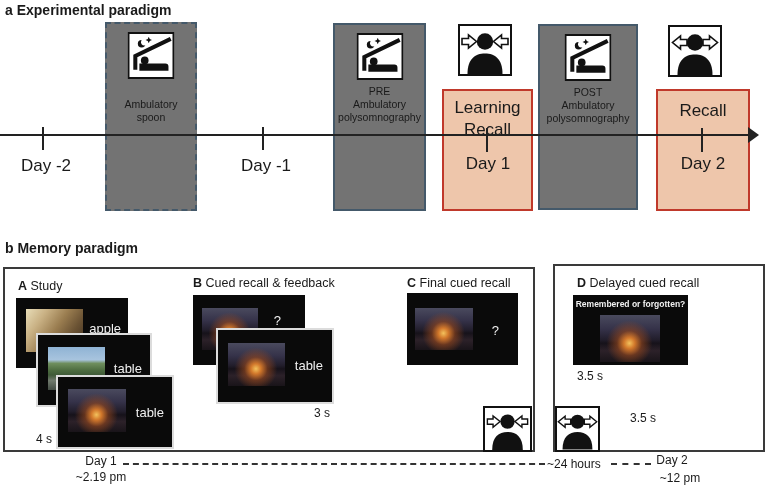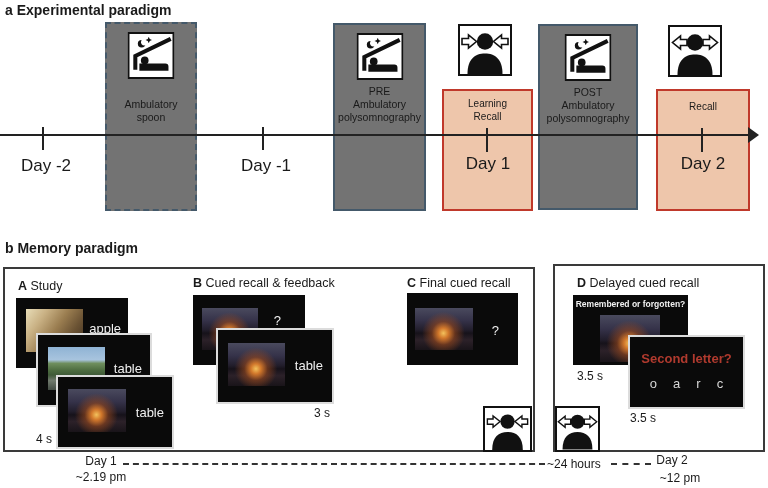--- a/index.html
+++ b/index.html
@@ -8,21 +8,21 @@
   .title{position:absolute;font-size:14px;font-weight:bold;white-space:nowrap;}
   
   .gbox{position:absolute;background:#737373;border:2px solid #44596a;box-sizing:border-box;z-index:1;}
   .gbox.dashed{border-style:dashed;}
   .obox{position:absolute;background:#eec6ab;border:2px solid #c0392b;box-sizing:border-box;z-index:1;}
   .gicon{position:absolute;left:50%;transform:translateX(-50%);width:47px;height:47px;
          background:#fff;border:2px solid #111;box-sizing:border-box;}
   .gicon svg{display:block;width:100%;height:100%;}
   .gtext{position:absolute;left:0;width:100%;text-align:center;font-size:10.5px;line-height:1.22;}
   .gtext div{white-space:nowrap;}
-  .obox .gtext{font-size:10px;line-height:1.3;}
+  .obox .gtext{font-size:17px;line-height:1.3;}
   .picon{position:absolute;background:#fff;border:2px solid #111;box-sizing:border-box;z-index:7;}
   .picon svg{display:block;width:100%;height:100%;}
   
   .tl-line{position:absolute;height:2px;background:#222;z-index:5;}
   .tl-arrow{position:absolute;width:0;height:0;border-left:11px solid #222;
             border-top:8px solid transparent;border-bottom:8px solid transparent;z-index:5;}
   .tick{position:absolute;width:2px;background:#222;z-index:6;}
   .tl-label{position:absolute;font-size:17px;text-align:center;z-index:6;white-space:nowrap;}
   
   .bigbox{position:absolute;background:#fff;border:2px solid #3a3a3a;box-sizing:border-box;z-index:1;}
@@ -197,29 +197,20 @@
 
   <div class="sec-label" style="left:577px;top:276px">
     <span class="sec-letter">D</span>
     <span>Delayed cued recall</span>
   </div>
   <div class="card" style="left:573px;top:295px;width:115px;height:70px">
     <div class="d-prompt1" style="top:4px">Remembered or forgotten?</div>
     <div class="card-img img-sunset" style="left:27px;top:20px;width:60px;height:47px"></div>
   </div>
   <div class="dur" style="left:577px;top:369px">3.5 s</div>
-  <div class="card bordered" style="left:628px;top:335px;width:117px;height:74px;z-index:3">
-    <div class="d-prompt2" style="top:14px">Second letter?</div>
-    <div class="d-options" style="top:39px">
-      <span>o</span>
-      <span>a</span>
-      <span>r</span>
-      <span>c</span>
-    </div>
-  </div>
   <div class="dur" style="left:630px;top:411px">3.5 s</div>
 
   <div class="picon" style="left:483px;top:406px;width:49px;height:46px;z-index:8">
     <svg viewBox="0 0 48 48">
       <circle cx="24" cy="15.5" r="8.2" fill="#111"></circle>
       <path d="M6.5,48 C6.5,33 14,27.5 24,27.5 C34,27.5 41.5,33 41.5,48 Z" fill="#111"></path>
       <polygon points="1,12.5 7.5,12.5 7.5,9 15.5,15.5 7.5,22 7.5,18.5 1,18.5" fill="#fff" stroke="#111" stroke-width="1.6"></polygon>
       <polygon points="47,12.5 40.5,12.5 40.5,9 32.5,15.5 40.5,22 40.5,18.5 47,18.5" fill="#fff" stroke="#111" stroke-width="1.6"></polygon>
     </svg>
   </div>

